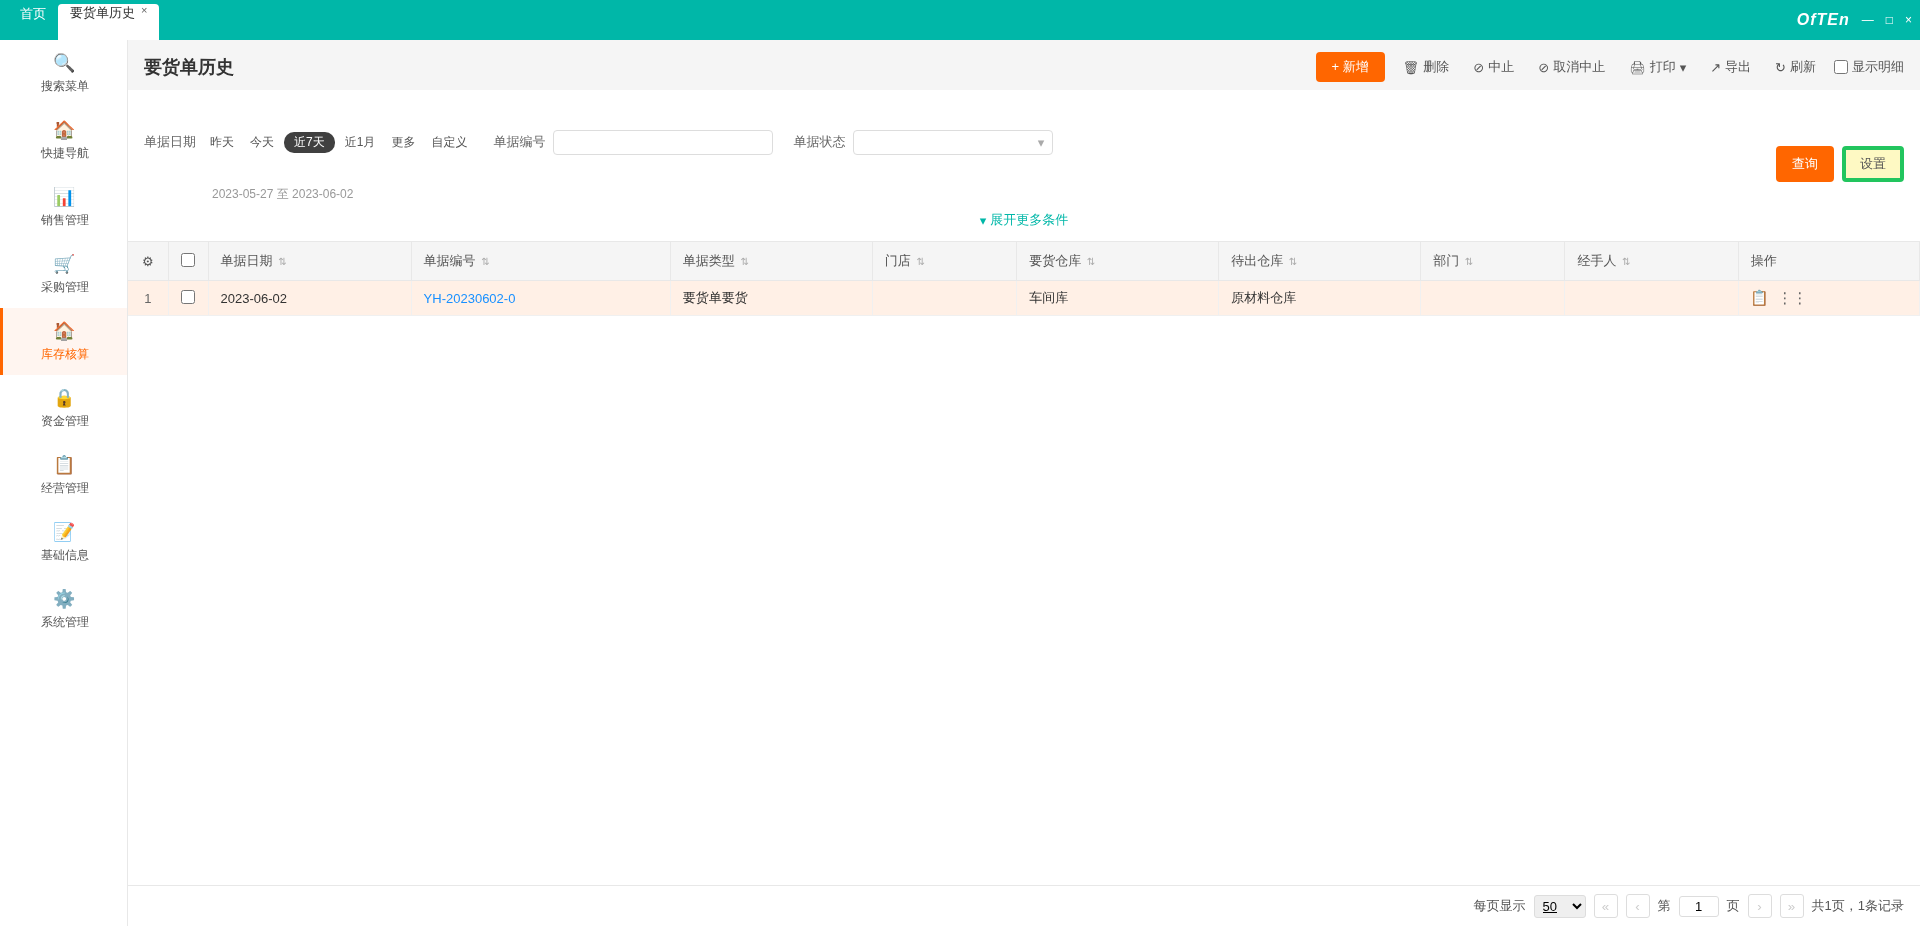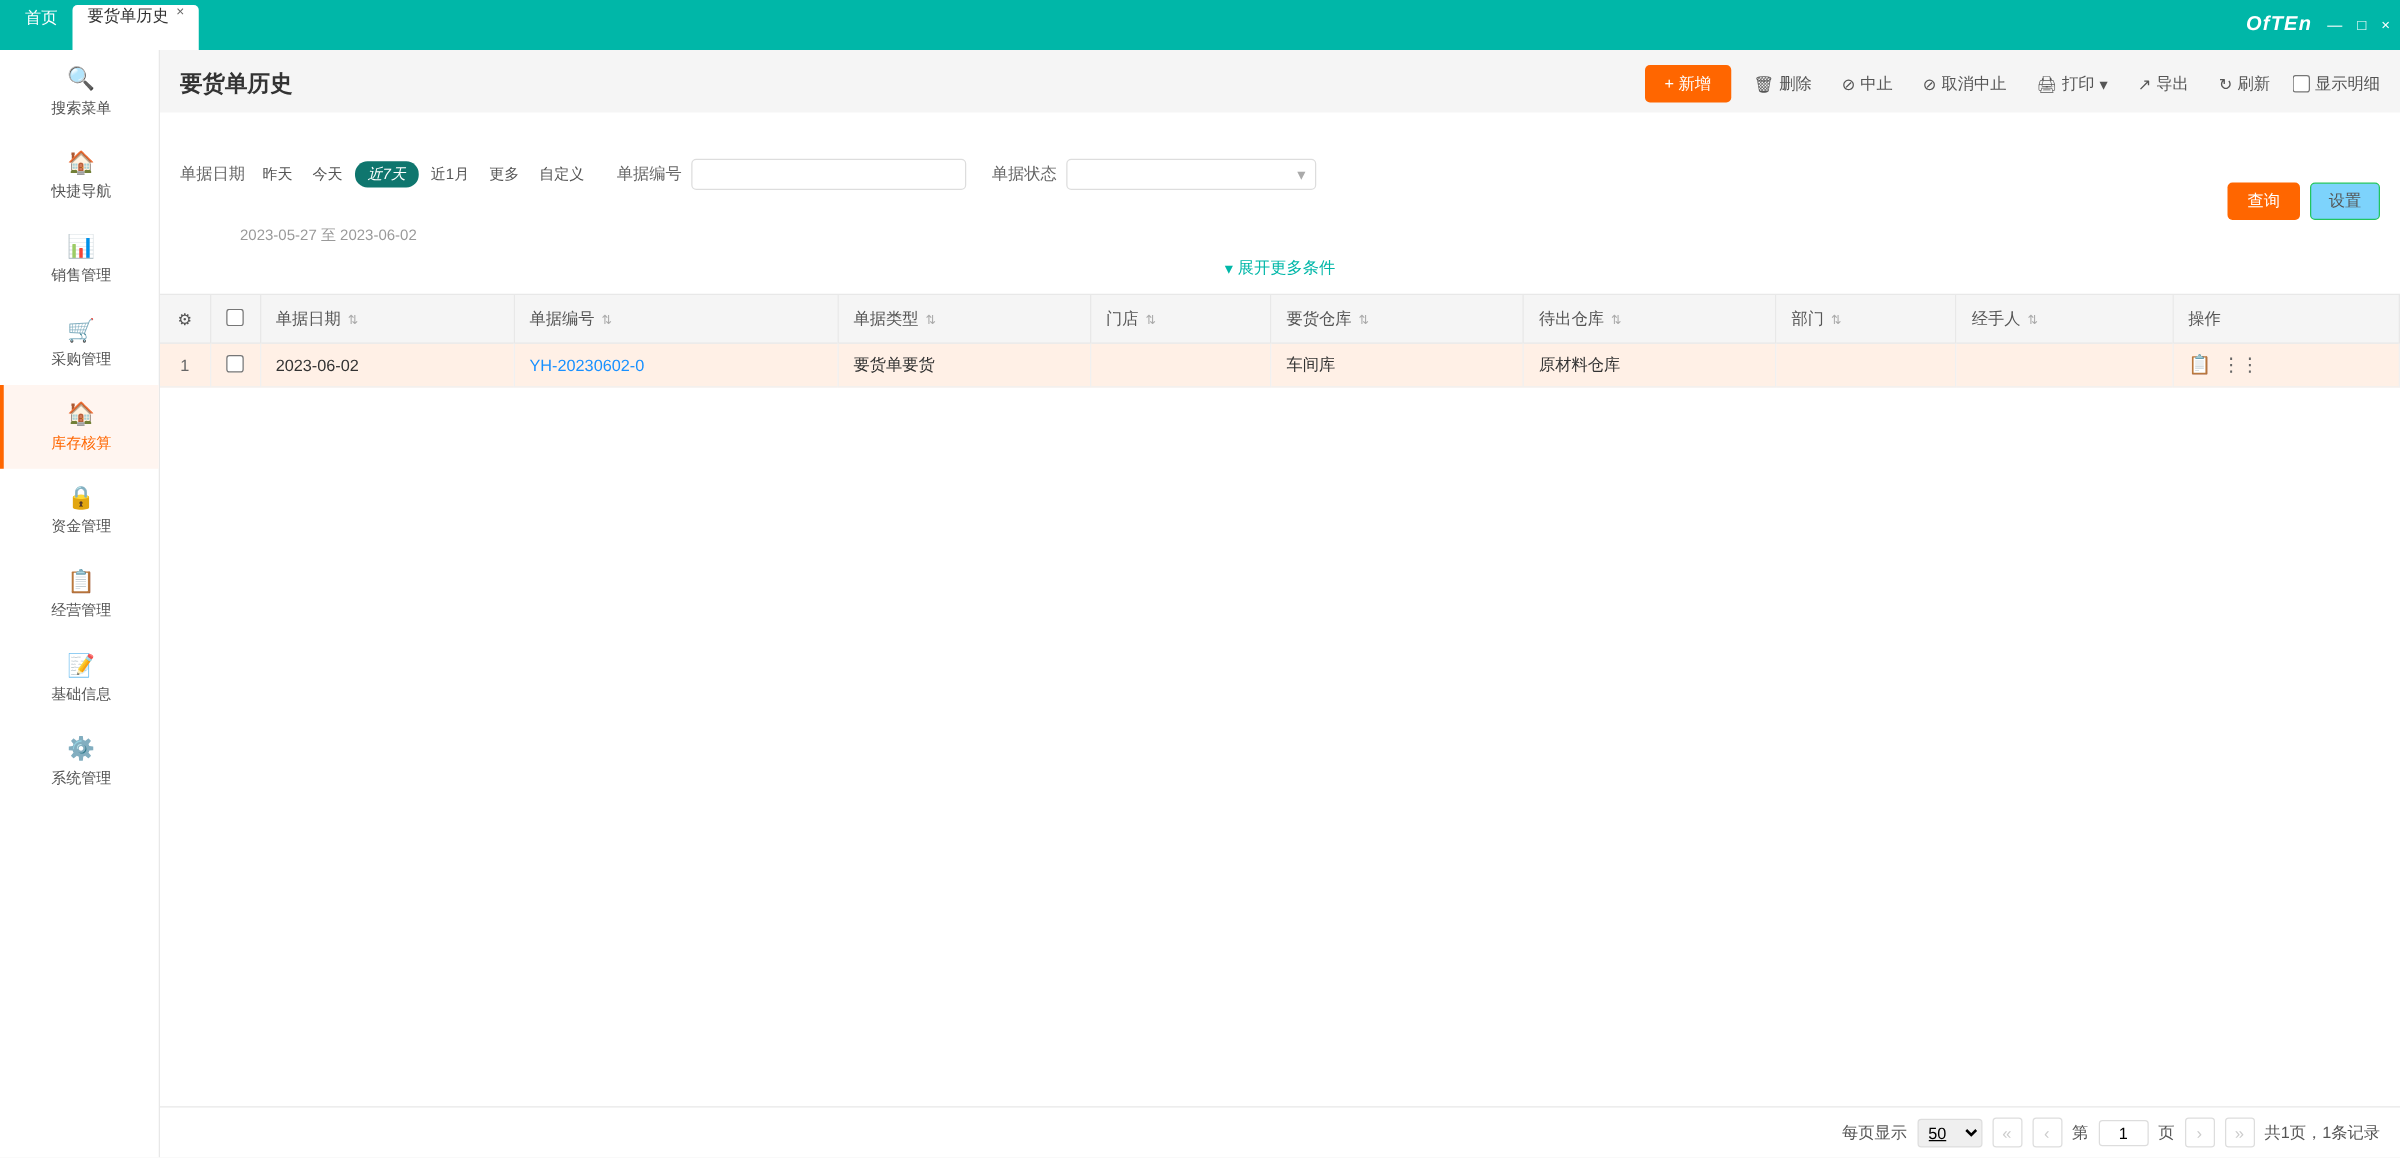--- a/index.html
+++ b/index.html
@@ -126,23 +126,23 @@
     .btn-primary {
       background: #ff6600;
       color: #fff;
       border: none;
       padding: 6px 16px;
       border-radius: 4px;
       cursor: pointer;
       font-size: 13px;
     }
     .btn-default {
-      background: #7dd3fc;
-      color: #555;
-      border: 1px solid #22c55e;
+      background: #fef9c3;
+      color: #555;
+      border: 4px solid #22c55e;
       padding: 5px 14px;
       border-radius: 4px;
       cursor: pointer;
       font-size: 13px;
     }
     .display-cell-btn {
       display: flex;
       align-items: center;
       gap: 4px;
       font-size: 13px;
@@ -178,25 +178,24 @@
       gap: 4px;
     }
     .date-shortcut {
       padding: 2px 6px;
       border-radius: 3px;
       cursor: pointer;
       font-size: 12px;
       color: #555;
     }
     .date-shortcut.active {
-      background: #0f766e;
+      background: #404040;
       color: #fff;
       border-radius: 10px;
       padding: 2px 10px;
-      font-style: italic;
     }
     .date-range-text {
       color: #999;
       font-size: 12px;
     }
     .filter-input {
       border: 1px solid #ddd;
       border-radius: 4px;
       padding: 4px 8px;
       font-size: 13px;
@@ -460,21 +459,21 @@
             <span style="color:#aaa;cursor:pointer;">▾</span>
           </div>
         </div>
 
         <div style="margin-left:auto;display:flex;gap:8px;margin-top:44px;">
           <button class="btn-primary">查询</button>
           <button class="btn-default">设置</button>
         </div>
       </div>
 
-      <div style="margin-top:4px;margin-left:48px;">
+      <div style="margin-top:4px;margin-left:68px;">
         <span class="date-range-text">2023-05-27 至 2023-06-02</span>
       </div>
 
       <div class="expand-more">
         <span>▾</span>
         <span>展开更多条件</span>
       </div>
     </div>
 
     <div class="table-area">

